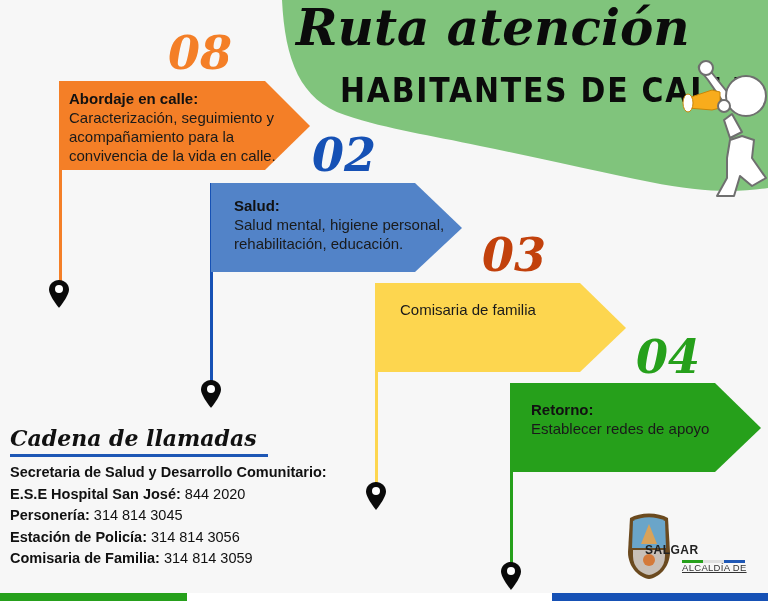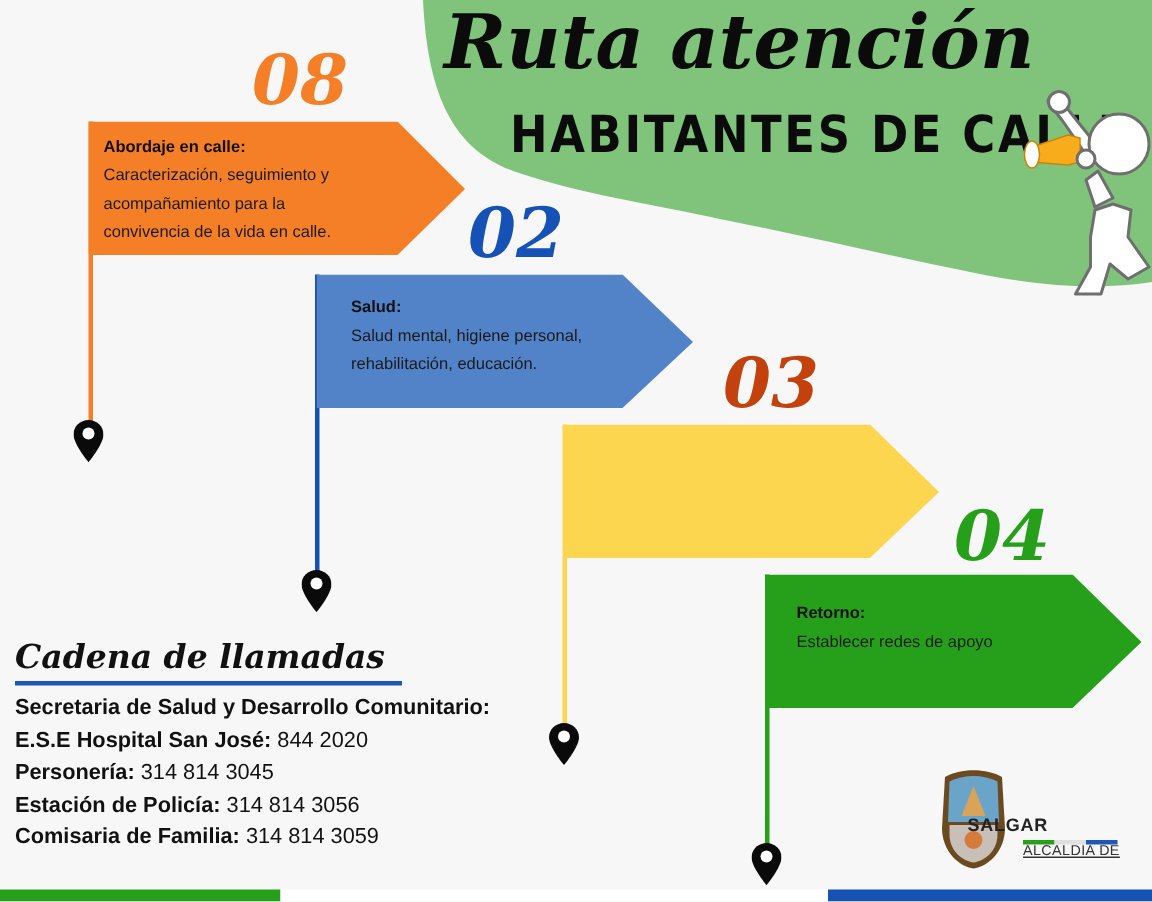--- a/index.html
+++ b/index.html
@@ -24,21 +24,21 @@
     white-space: nowrap; transform: scaleX(0.88); transform-origin: left top;
   }
   .num {
     position: absolute;
     font-family: "DejaVu Serif", "Liberation Serif", serif;
     font-style: italic; font-weight: bold; font-size: 46px; line-height: 1;
   }
   .flag { position: absolute; }
   .flag svg { position: absolute; left: 0; top: 0; }
   .flag .txt {
-    position: absolute; font-size: 11px; line-height: 19px; color: #1a1a1a;
+    position: absolute; font-size: 15px; line-height: 19px; color: #1a1a1a;
   }
   .flag .txt b { display: block; font-weight: bold; color: #111; }
   .pole { position: absolute; width: 3px; }
   .pin { position: absolute; width: 20px; height: 28px; }
   .calls { position: absolute; left: 10px; top: 425px; }
   .calls-title {
     font-family: "DejaVu Serif", "Liberation Serif", serif;
     font-style: italic; font-weight: bold; font-size: 22px; color: #111;
     white-space: nowrap;
   }
@@ -108,20 +108,21 @@
     <circle cx="10" cy="9" r="4" fill="#ffffff"></circle>
 </svg>
 
 <div class="num" style="left:482px;top:232px;color:#c2410c">03</div>
 <div class="pole" style="left:375px;top:283px;height:204px;background:#fdd64f"></div>
 <div class="flag" style="left:376px;top:283px;width:252px;height:90px">
   <svg width="252" height="90">
       <polygon points="0,0 204,0 250,45 204,89 0,89" fill="#fdd64f"></polygon>
     </svg>
   <div class="txt" style="left:24px;top:17px">
+    <div>Comisaria de familia</div>
   </div>
 </div>
 <svg class="pin" style="left:366px;top:482px" viewBox="0 0 20 28">
   <path d="M10,0 C4.5,0 0,4.3 0,9.6 C0,16 10,28 10,28 C10,28 20,16 20,9.6 C20,4.3 15.5,0 10,0 Z" fill="#0a0a0a"></path>
     <circle cx="10" cy="9" r="4" fill="#ffffff"></circle>
 </svg>
 
 <div class="num" style="left:636px;top:334px;color:#26a01b">04</div>
 <div class="pole" style="left:510px;top:383px;height:184px;background:#26a01b"></div>
 <div class="flag" style="left:511px;top:383px;width:252px;height:90px">

